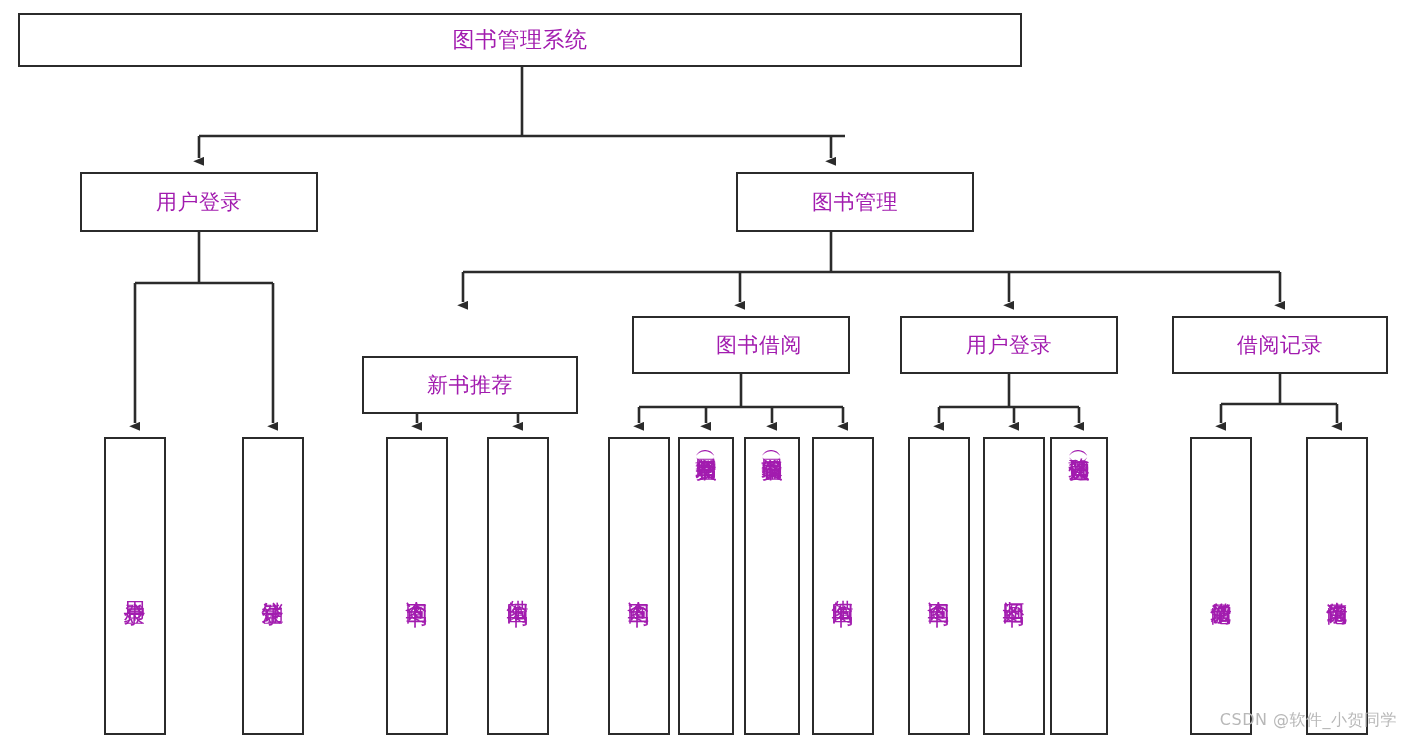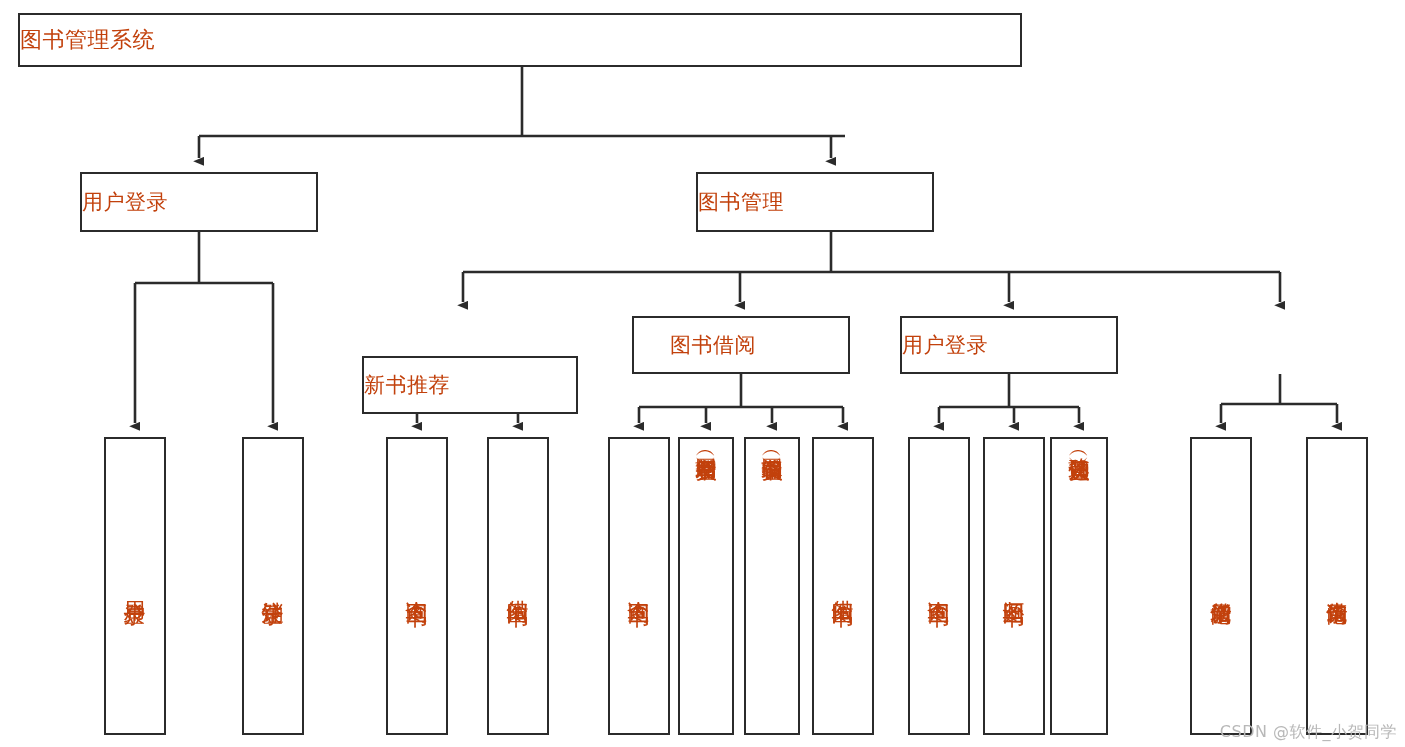--- a/index.html
+++ b/index.html
@@ -24,22 +24,22 @@
     width: 1405px;
     height: 747px;
   }
   .node {
     position: absolute;
     box-sizing: border-box;
     border: 2.4px solid #2b2b2b;
     background: #ffffff;
     display: flex;
     align-items: center;
-    justify-content: flex-start;
-    color: #c2410c;
+    justify-content: center;
+    color: #a21caf;
   }
   .node .lbl {
     display: block;
     text-align: center;
     line-height: 1.18;
     letter-spacing: 0.5px;
   }
   .node.horiz .lbl {
     writing-mode: horizontal-tb;
     font-size: 21px;
@@ -61,21 +61,21 @@
     font-size: 21px;
     letter-spacing: 0.5px;
   }
   .node.vert.mid {
     align-items: center;
     padding-top: 0;
   }
   #watermark {
     position: absolute;
     right: 8px;
-    bottom: 4px;
+    bottom: 16px;
     font-size: 16px;
     color: #b8b8b8;
     letter-spacing: 0.5px;
     white-space: nowrap;
   }
 </style>
 </head>
 <body>
 
 <div id="canvas">
@@ -130,33 +130,36 @@
     </g>
   </svg>
 
   <div class="node horiz root" style="left:18px; top:13px; width:1004px; height:54px;">
     <span class="lbl">图书管理系统</span>
   </div>
 
   <div class="node horiz" style="left:80px; top:172px; width:238px; height:60px;">
     <span class="lbl">用户登录</span>
   </div>
-  <div class="node horiz" style="left:696px; top:172px; width:238px; height:60px;">
+  <div class="node horiz" style="left:736px; top:172px; width:238px; height:60px;">
     <span class="lbl">图书管理</span>
   </div>
 
   <div class="node horiz" style="left:362px; top:316px; width:216px; height:58px;margin-top:40px;">
     <span class="lbl">新书推荐</span>
   </div>
   <div class="node horiz" style="left:632px; top:316px; width:218px; height:58px;padding-left:36px;">
     <span class="lbl">图书借阅</span>
   </div>
   <div class="node horiz" style="left:900px; top:316px; width:218px; height:58px;">
     <span class="lbl">用户登录</span>
   </div>
+  <div class="node horiz" style="left:1172px; top:316px; width:216px; height:58px;">
+    <span class="lbl">借阅记录</span>
+  </div>
 
   <div class="node vert mid" style="left:104px; top:437px; width:62px; height:298px;">
     <span class="lbl">用户登录</span>
   </div>
   <div class="node vert mid" style="left:242px; top:437px; width:62px; height:298px;">
     <span class="lbl">注销登录</span>
   </div>
   <div class="node vert mid" style="left:386px; top:437px; width:62px; height:298px;">
     <span class="lbl">查询图书</span>
   </div>

